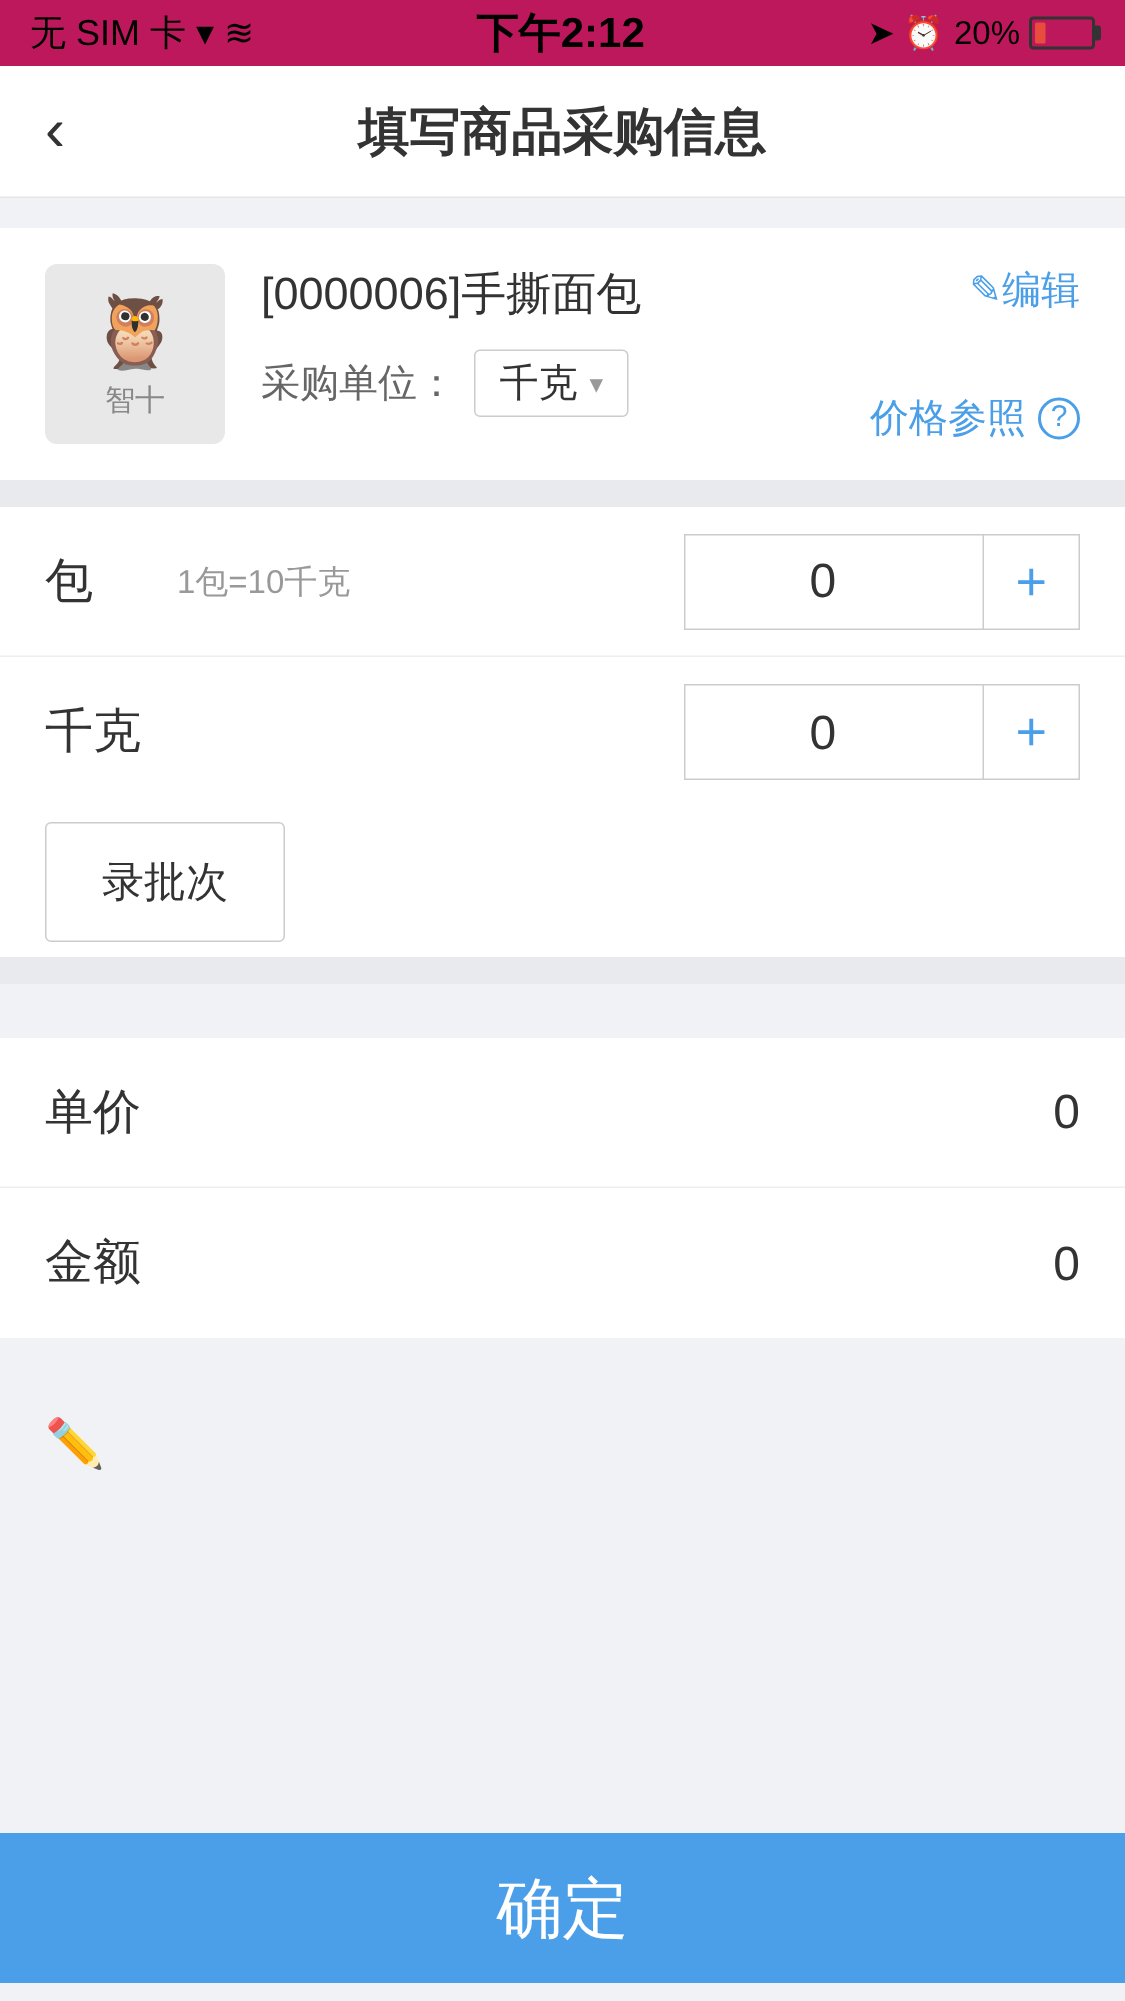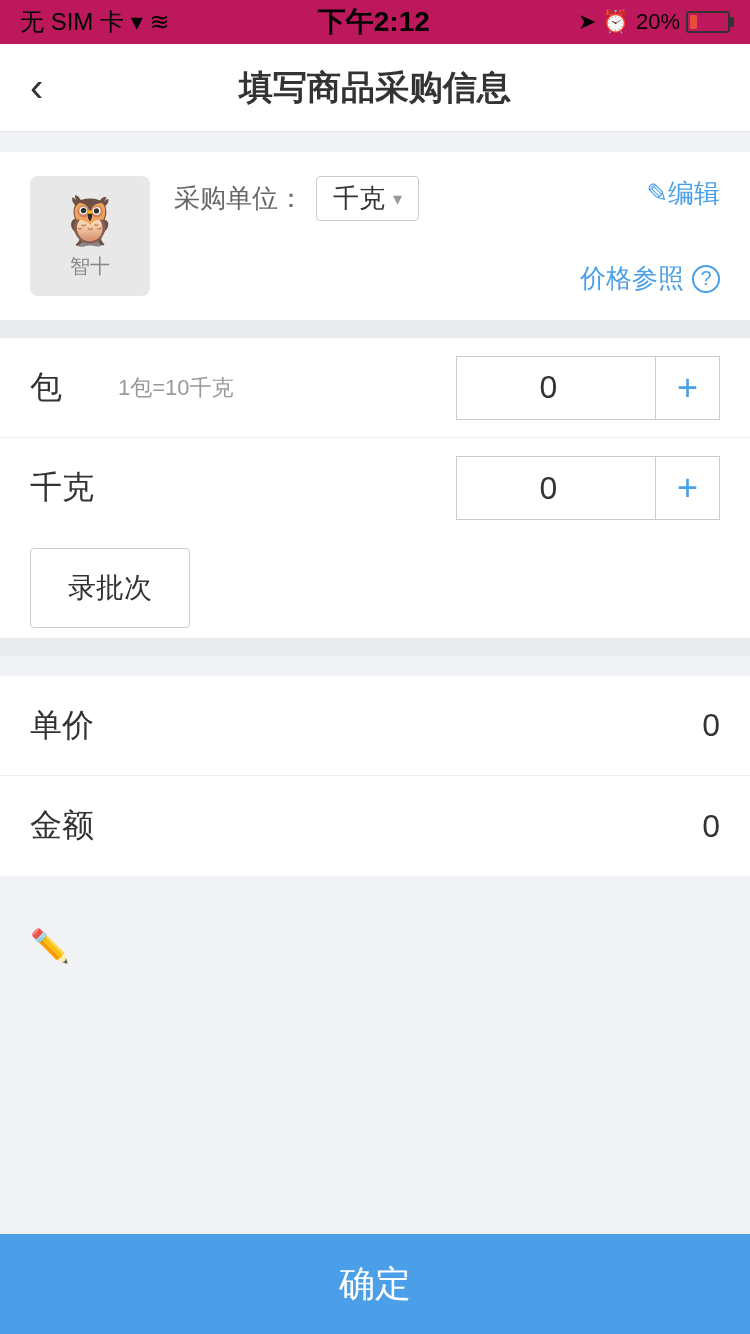--- a/index.html
+++ b/index.html
@@ -254,21 +254,21 @@
       display: flex;
       align-items: center;
       justify-content: center;
       cursor: pointer;
       border-radius: 4px;
     }
 
     
     .price-section {
       background: #fff;
-      margin-top: 20px;
+      margin-top: 36px;
     }
     .price-row {
       display: flex;
       align-items: center;
       justify-content: space-between;
       padding: 0 30px;
       height: 100px;
       border-bottom: 1px solid #eee;
     }
     .price-row:last-child { border-bottom: none; }
@@ -302,29 +302,29 @@
 
     
     .empty-space {
       height: 300px;
       background: #f0f2f5;
     }
 
     
     .confirm-btn {
       position: fixed;
-      bottom: 0;
+      bottom: 12px;
       left: 0;
       width: 750px;
       height: 100px;
       background: #4a9fe8;
       display: flex;
       align-items: center;
       justify-content: center;
-      font-size: 36px;
+      font-size: 44px;
       color: #fff;
       cursor: pointer;
       border: none;
       outline: none;
     }
   </style>
 </head>
 <body>
 
 <div class="status-bar">
@@ -346,20 +346,21 @@
   <span class="nav-back">‹</span>
   <span class="nav-title">填写商品采购信息</span>
 </div>
 
 <div class="product-card">
   <div class="product-thumb">
     <span class="owl-icon">🦉</span>
     <span class="thumb-label">智十</span>
   </div>
   <div class="product-info">
+    <div class="product-name">[0000006]手撕面包</div>
     <div class="product-unit-row">
       <span>采购单位：</span>
       <div class="unit-selector">
         <span>千克</span>
         <span class="dropdown-arrow">▾</span>
       </div>
     </div>
   </div>
   <div class="edit-btn">✎编辑</div>
   <div class="price-ref">

